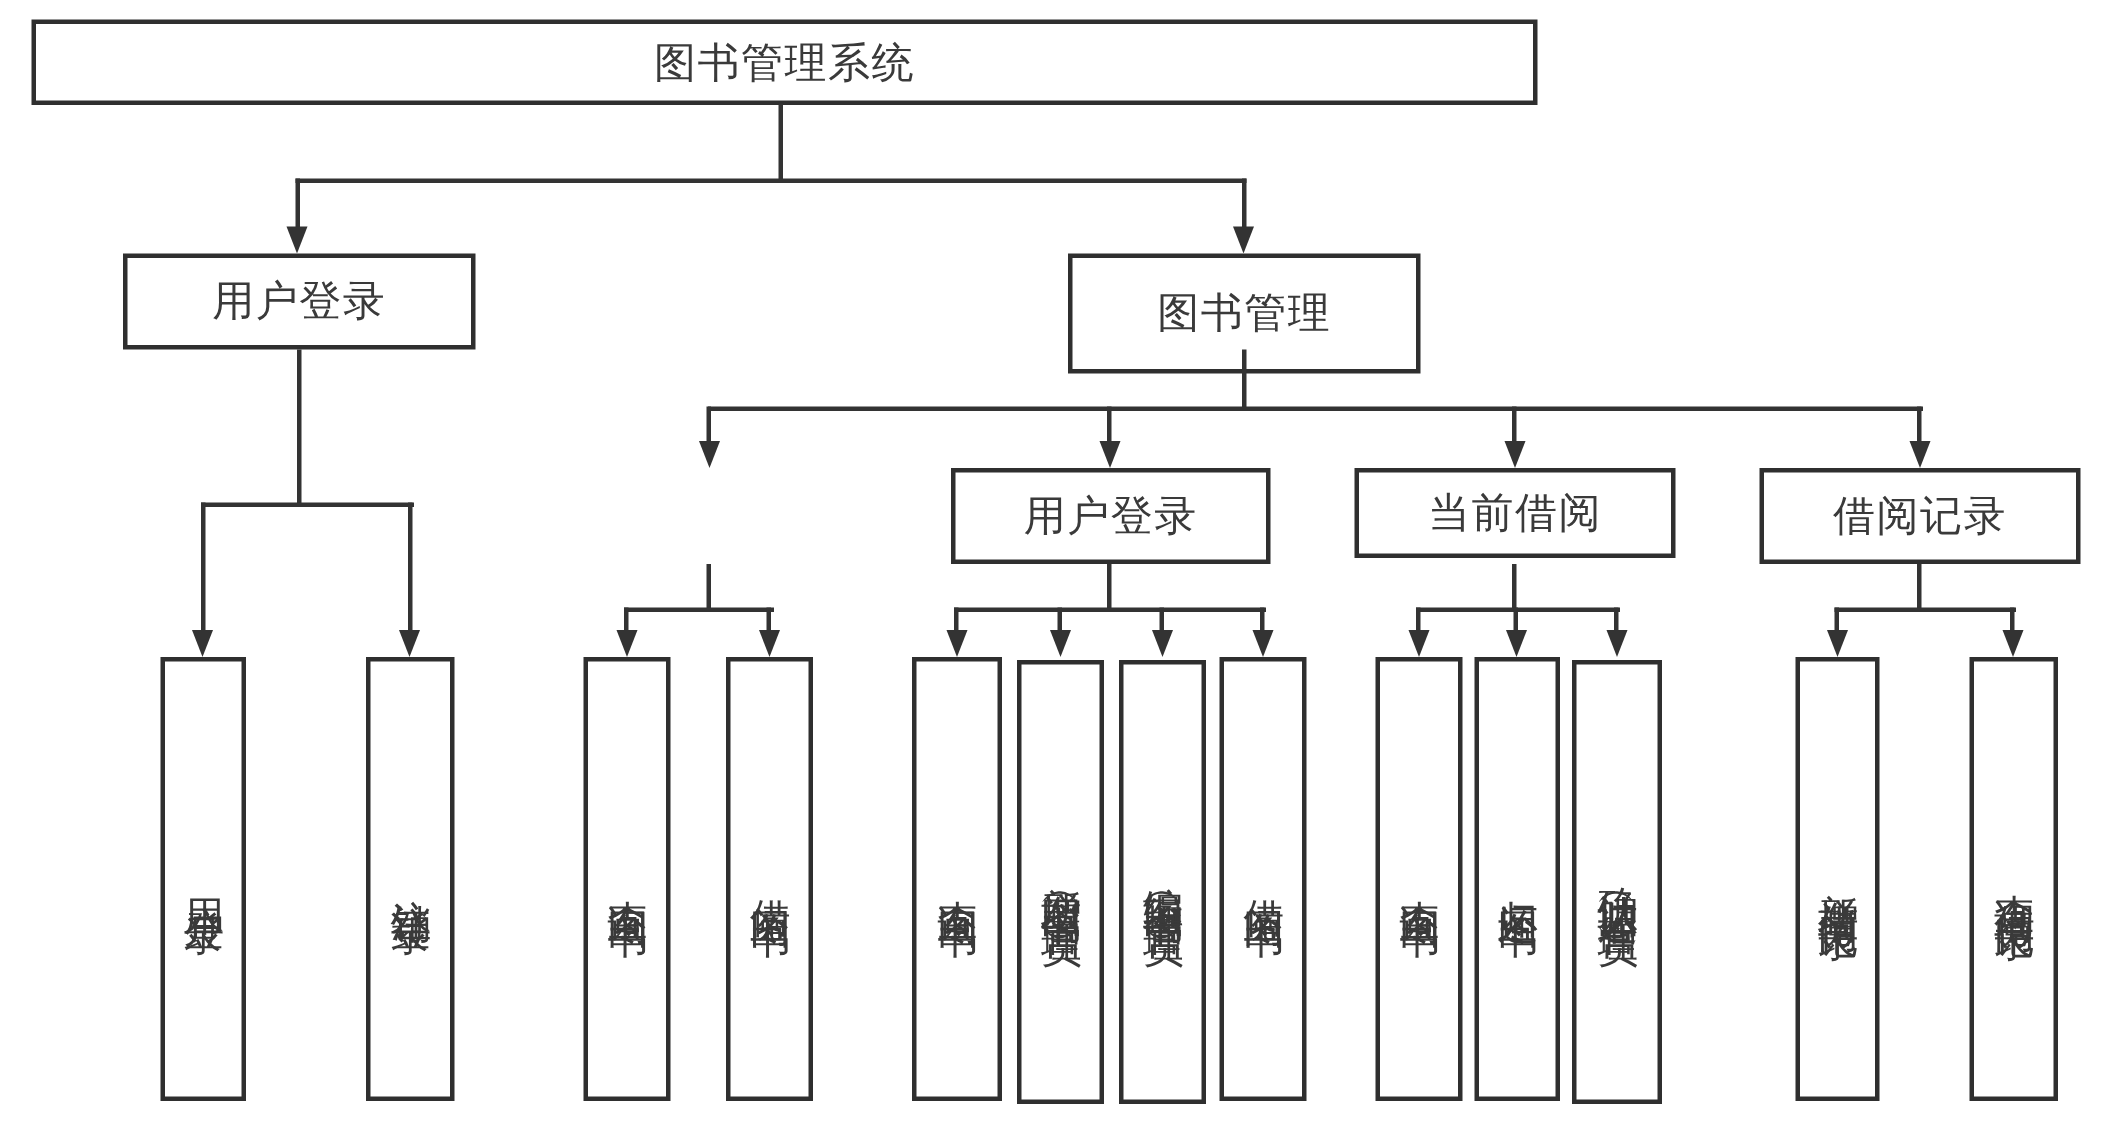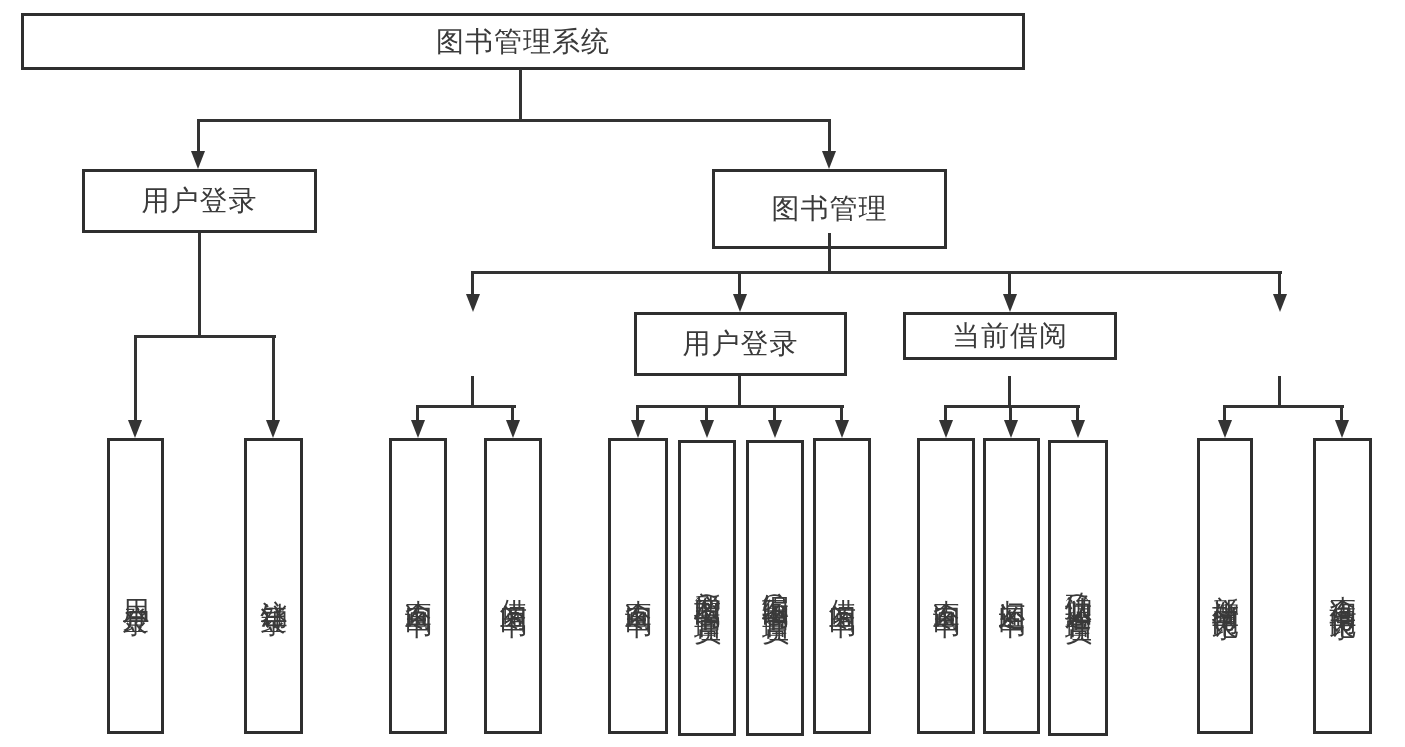--- a/index.html
+++ b/index.html
@@ -64,22 +64,25 @@
   <div class="line" style="left:738px;top:271px;width:3px;height:26px"></div>
   <div class="arrow" style="left:733px;top:294px"></div>
   <div class="line" style="left:1008px;top:271px;width:3px;height:26px"></div>
   <div class="arrow" style="left:1003px;top:294px"></div>
   <div class="line" style="left:1278px;top:271px;width:3px;height:26px"></div>
   <div class="arrow" style="left:1273px;top:294px"></div>
 
   <div class="node h" style="left:634px;top:312px;width:213px;height:64px">
     <span>用户登录</span>
   </div>
-  <div class="node h" style="left:903px;top:312px;width:214px;height:48px">
+  <div class="node h" style="left:903px;top:312px;width:214px;height:60px">
     <span>当前借阅</span>
+  </div>
+  <div class="node h" style="left:1173px;top:312px;width:214px;height:64px">
+    <span>借阅记录</span>
   </div>
 
   <div class="line" style="left:471px;top:376px;width:3px;height:31px"></div>
   <div class="line" style="left:416px;top:405px;width:100px;height:3px"></div>
   <div class="line" style="left:416px;top:405px;width:3px;height:17px"></div>
   <div class="arrow" style="left:411px;top:420px"></div>
   <div class="line" style="left:511px;top:405px;width:3px;height:17px"></div>
   <div class="arrow" style="left:506px;top:420px"></div>
 
   <div class="line" style="left:738px;top:376px;width:3px;height:31px"></div>

